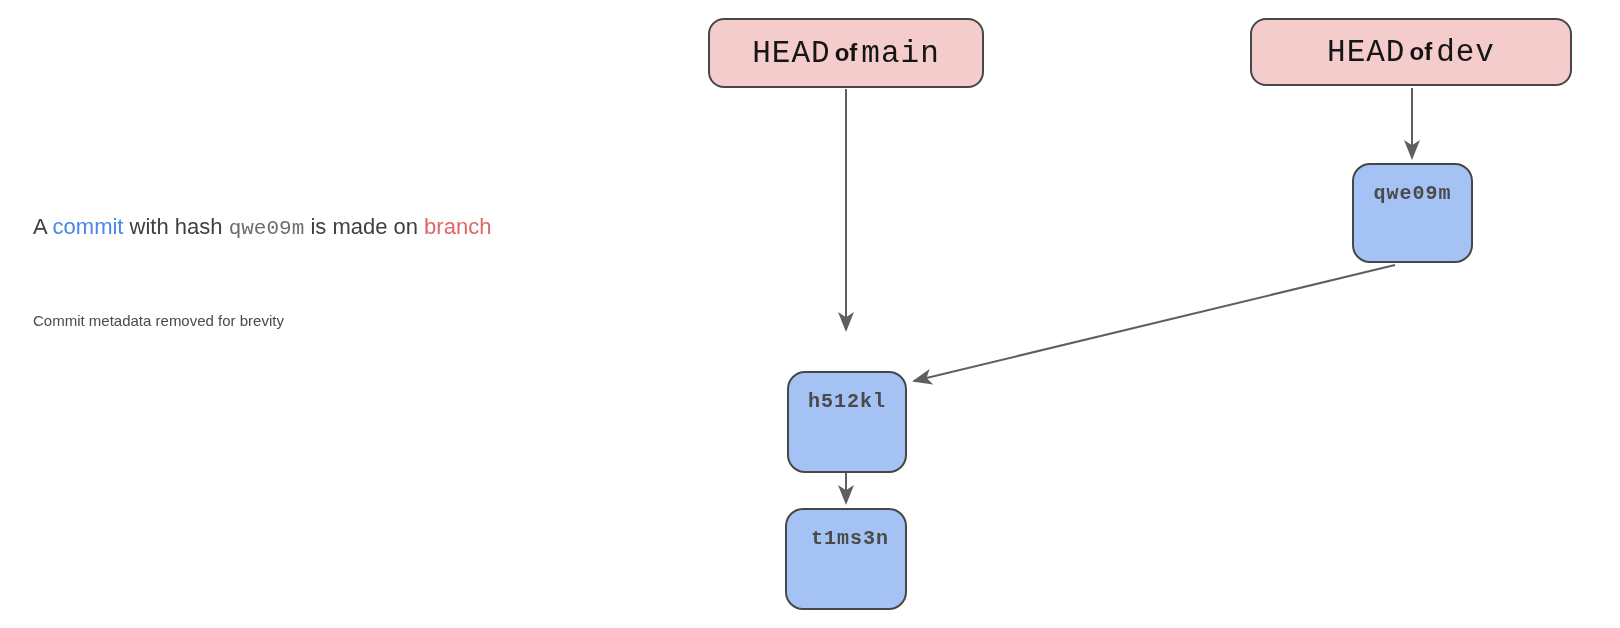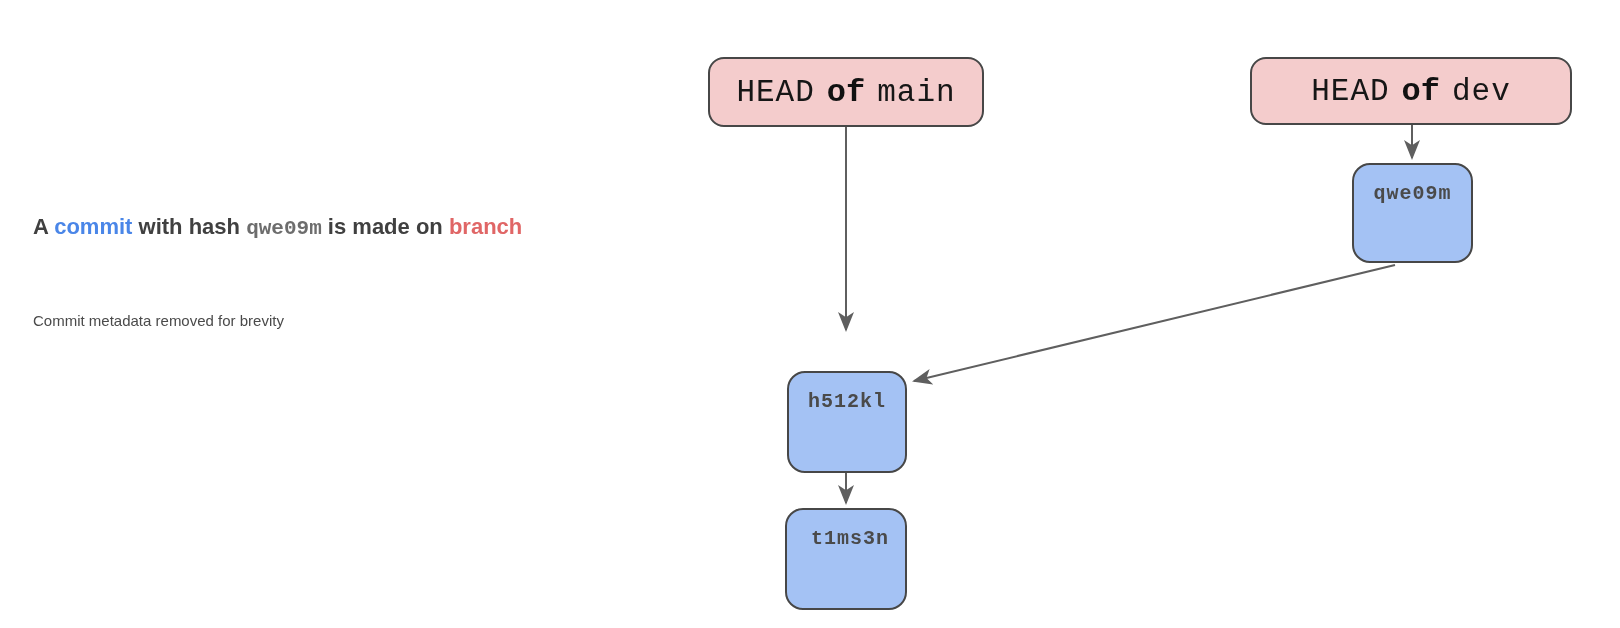--- a/index.html
+++ b/index.html
@@ -15,21 +15,21 @@
   
   .caption {
     position: absolute;
     left: 33px;
     top: 212px;
     width: 600px;
     color: #404040;
     font-size: 22px;
     line-height: 30px;
   }
-  .cap-line { display: block; white-space: nowrap; font-weight: bold; }
+  .cap-line { display: block; white-space: nowrap; }
   .blue-word  { color: #4a86e8; }
   .red-word   { color: #e06666; }
   .mono-inline {
     font-family: "Liberation Mono", monospace;
     color: #6d6d6d;
     font-size: 21px;
   }
   .note-line {
     position: absolute;
     left: 33px;
@@ -45,33 +45,32 @@
     position: absolute;
     box-sizing: border-box;
     border: 2.5px solid #474747;
     display: flex;
     align-items: center;
     justify-content: center;
   }
   .head-node {
     background: #f4cccc;
     border-radius: 16px;
-    gap: 12px;
+    gap: 4px;
     color: #161616;
-    margin-top: 39px;
   }
   .head-mono {
     font-family: "Liberation Mono", monospace;
     font-size: 31px;
     letter-spacing: 1px;
   }
   .head-of {
-    font-family: Liberation Mono, monospace;
+    font-family: Liberation Sans, sans-serif;
     font-weight: bold;
-    font-size: 32px;
+    font-size: 24px;
     color: #111111;
   }
   .commit-node {
     background: #a4c2f4;
     border-radius: 18px;
     align-items: flex-start;
   }
   .hash-label {
     font-family: "Liberation Mono", monospace;
     font-weight: bold;

